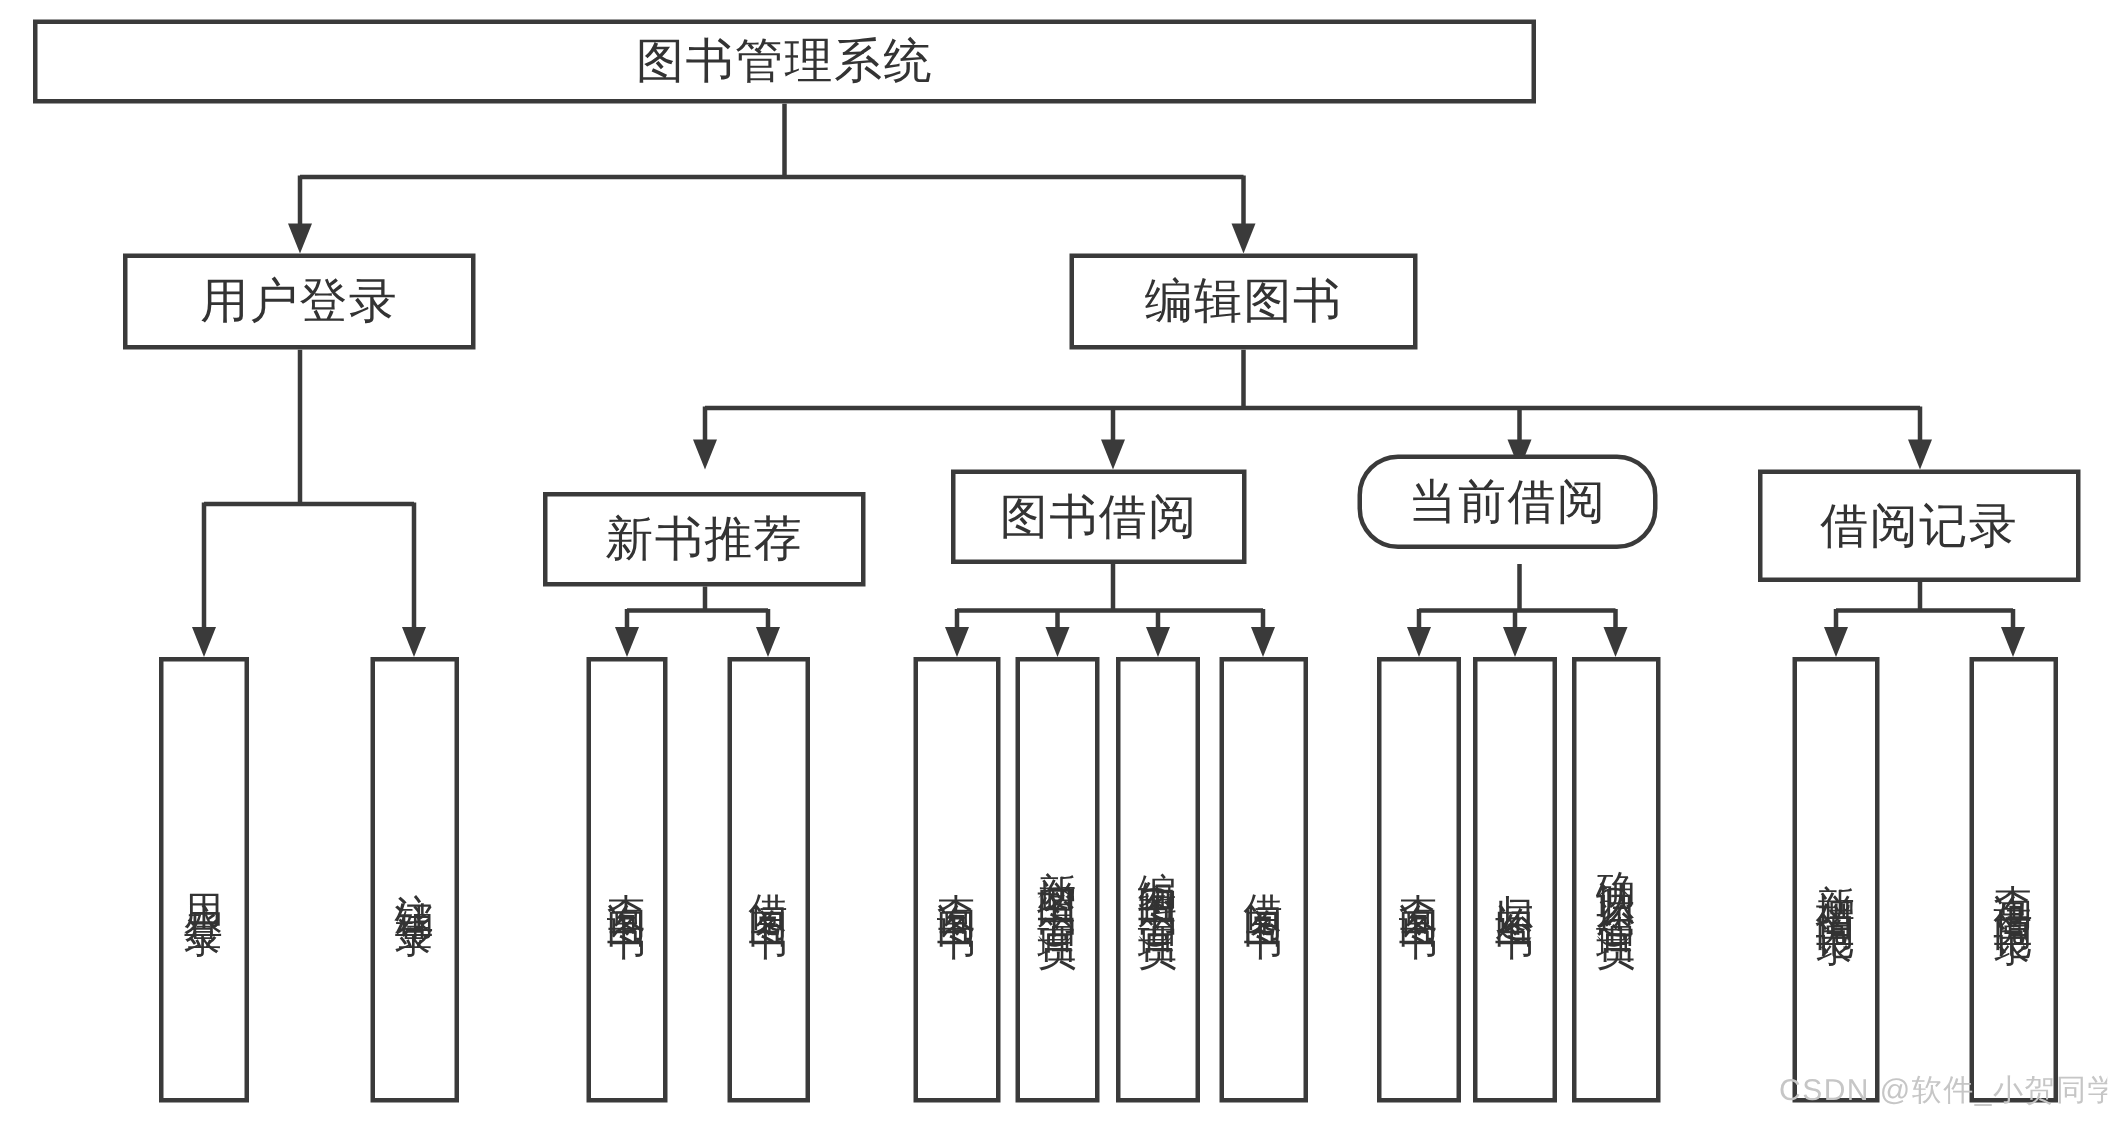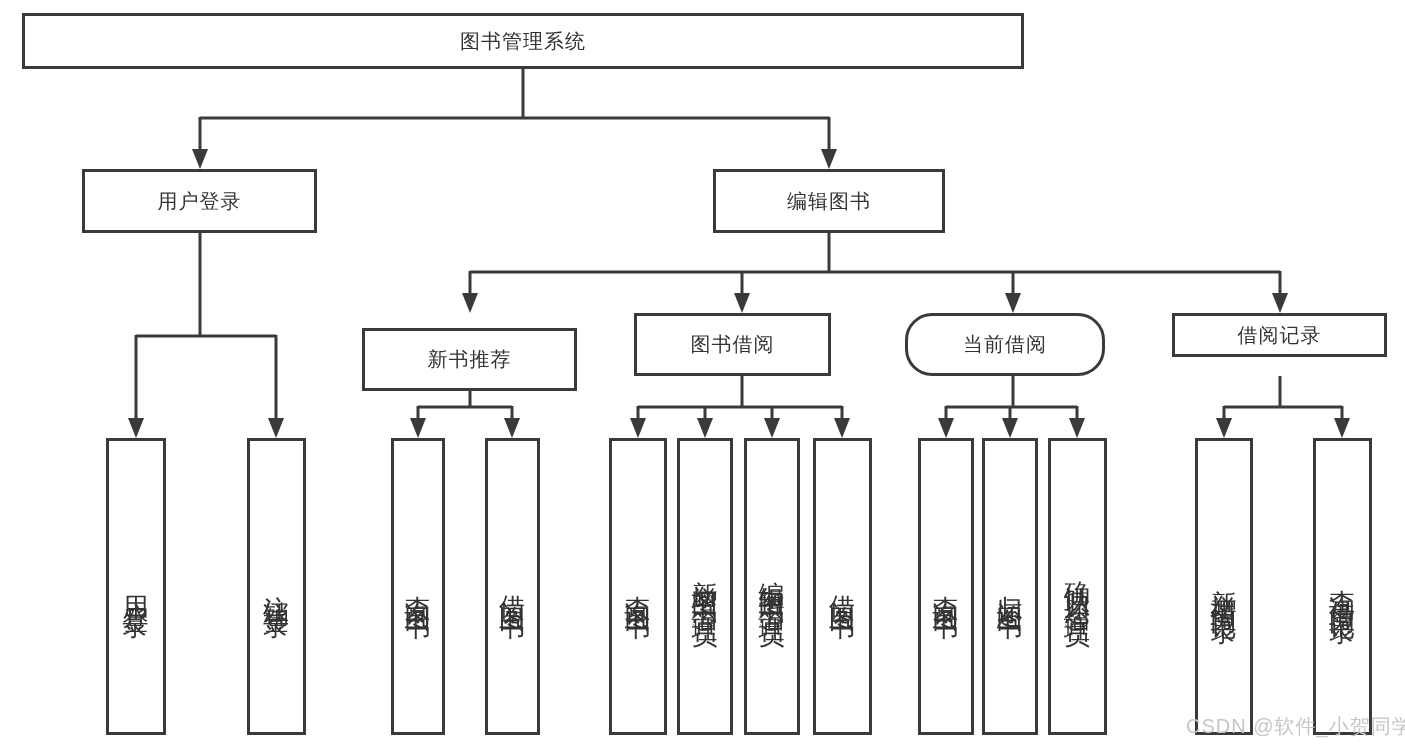--- a/index.html
+++ b/index.html
@@ -19,21 +19,21 @@
   }
   #connectors{position:absolute;left:0;top:0;width:1405px;height:747px;}
   #connectors path{stroke:var(--line);stroke-width:3;fill:none;}
   #connectors polygon{fill:var(--line);stroke:none;}
   .node{
     position:absolute;
     box-sizing:border-box;
     border:3px solid var(--line);
     background:var(--bg);
     display:flex;align-items:center;justify-content:center;
-    font-size:20px;
+    font-size:32px;
     letter-spacing:1px;
     white-space:nowrap;
   }
   .leaf{
     position:absolute;
     box-sizing:border-box;
     border:3px solid var(--line);
     background:var(--bg);
     top:438px;height:297px;
     display:flex;align-items:center;justify-content:center;
@@ -100,22 +100,22 @@
     </g>
   </svg>
 
   <div class="node" style="left:22px;top:13px;width:1002px;height:56px;">图书管理系统</div>
 
   <div class="node" style="left:82px;top:169px;width:235px;height:64px;">用户登录</div>
   <div class="node" style="left:713px;top:169px;width:232px;height:64px;">编辑图书</div>
 
   <div class="node" style="left:362px;top:328px;width:215px;height:63px;">新书推荐</div>
   <div class="node" style="left:634px;top:313px;width:197px;height:63px;">图书借阅</div>
-  <div class="node" style="left:905px;top:313px;width:200px;height:63px;border-radius:27px;">当前借阅</div>
-  <div class="node" style="left:1172px;top:313px;width:215px;height:44px;">借阅记录</div>
+  <div class="node" style="left:905px;top:303px;width:200px;height:63px;border-radius:27px;">当前借阅</div>
+  <div class="node" style="left:1172px;top:313px;width:215px;height:75px;">借阅记录</div>
 
   <div class="leaf" style="left:106px;width:60px;">
     <span>用户登录</span>
   </div>
   <div class="leaf" style="left:247px;width:59px;">
     <span>注销登录</span>
   </div>
 
   <div class="leaf" style="left:391px;width:54px;">
     <span>查询图书</span>

